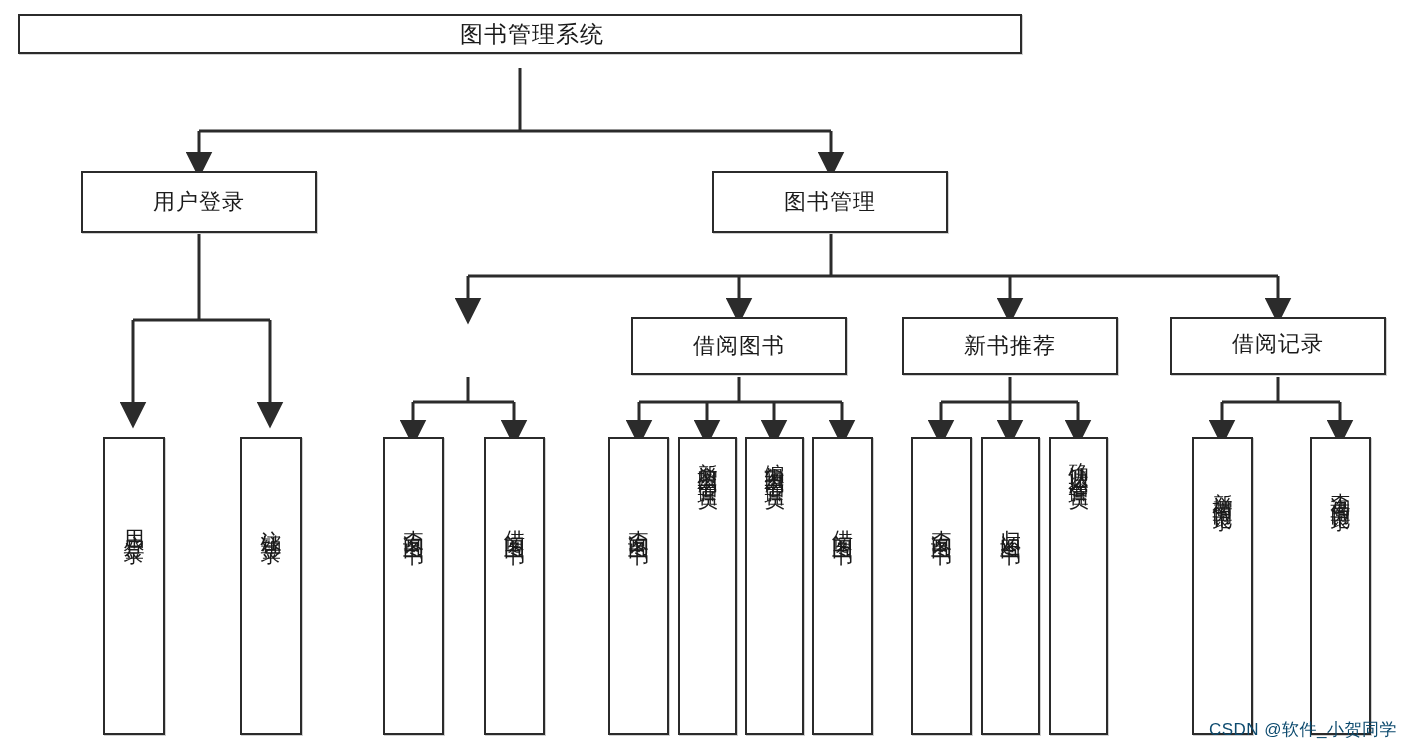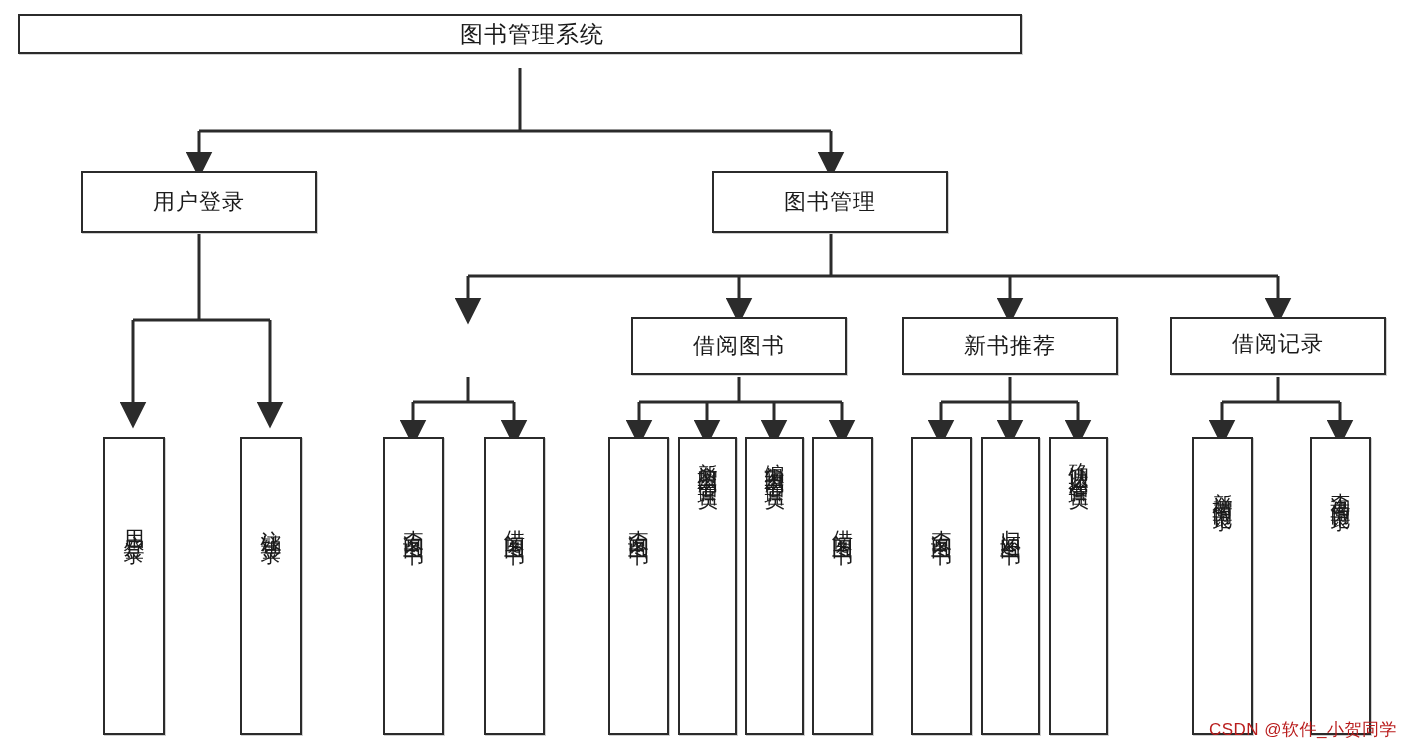--- a/index.html
+++ b/index.html
@@ -64,21 +64,21 @@
   }
   .v-node.tall-label .v-label {
     letter-spacing: 4px;
     font-size: 20px;
   }
   .watermark {
     position: absolute;
     right: 8px;
     bottom: 6px;
     font-size: 17px;
-    color: #b91c1c;
+    color: #0c4a6e;
     letter-spacing: 0.5px;
     white-space: nowrap;
     user-select: none;
   }
 </style>
 </head>
 <body>
 
 <div id="diagram-root">
 

